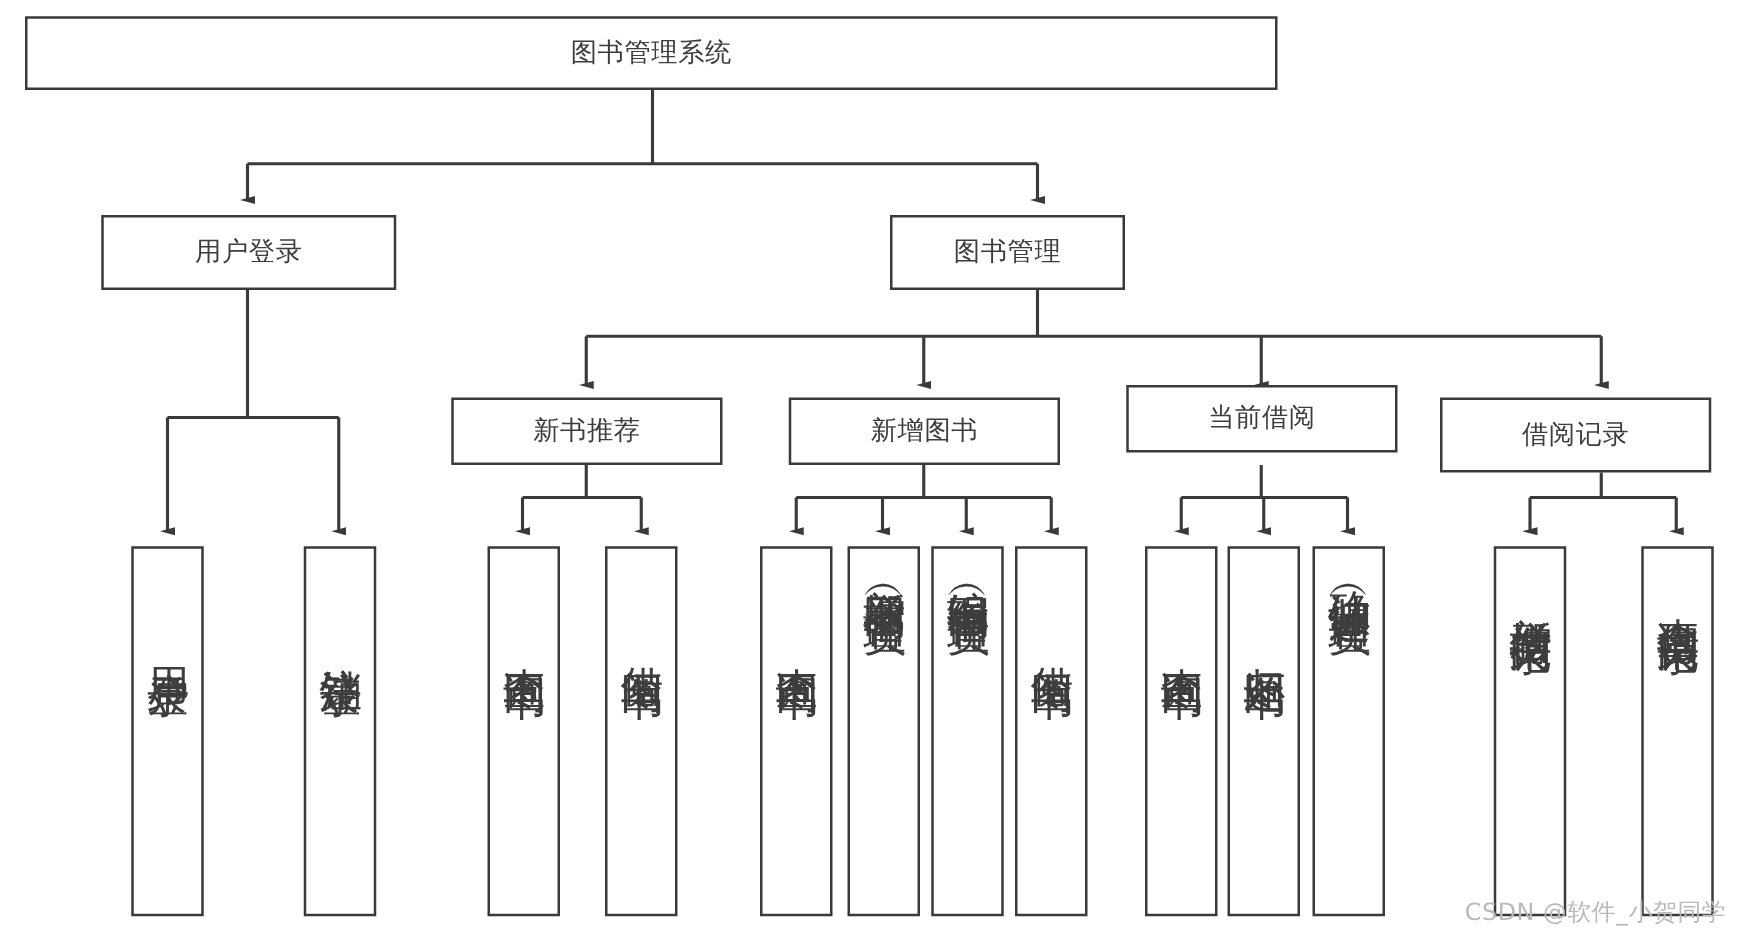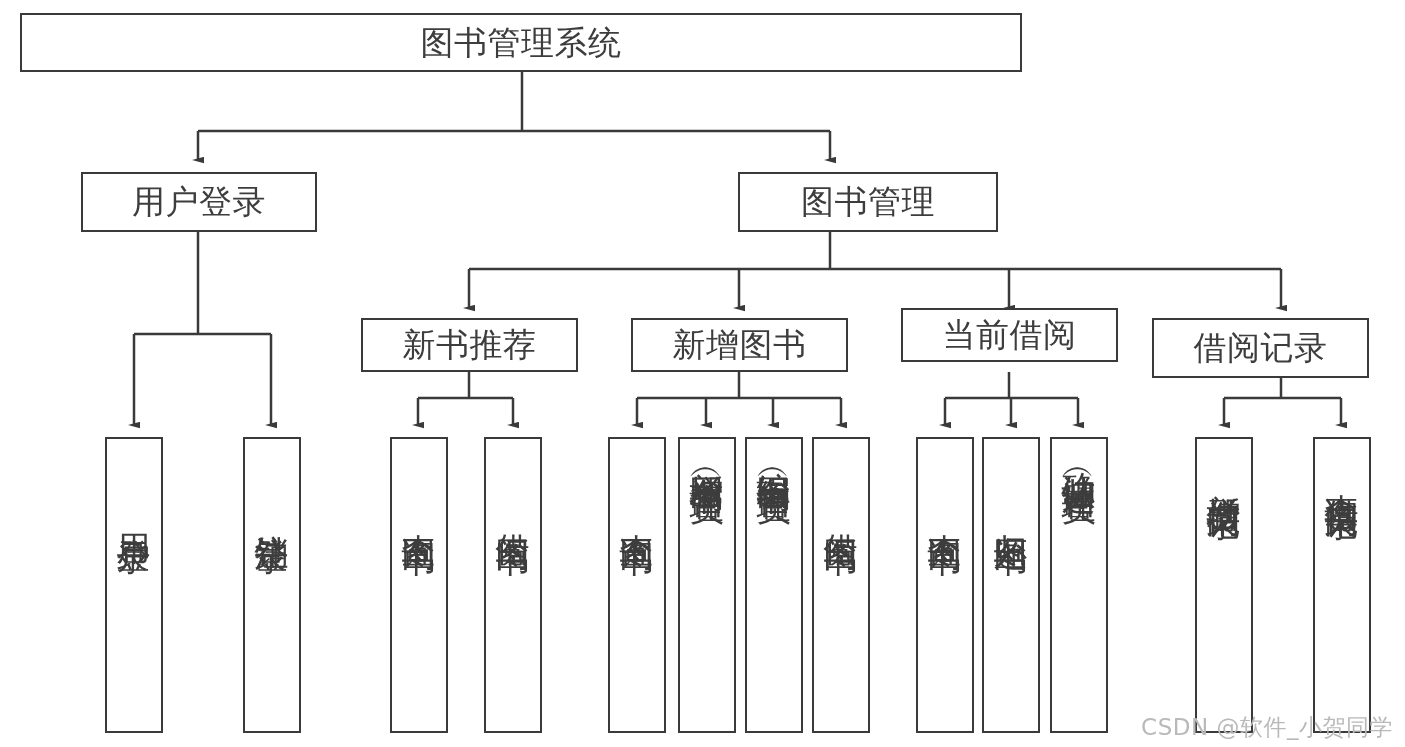--- a/index.html
+++ b/index.html
@@ -33,21 +33,21 @@
     background: #ffffff;
     color: #3d3d3d;
     display: flex;
     align-items: center;
     justify-content: center;
     text-align: center;
     line-height: 1.02;
     letter-spacing: 0.5px;
   }
   .node.horiz {
-    font-size: 33px;
+    font-size: 21px;
   }
   
   .node.vert {
     align-items: flex-start;
     justify-content: center;
     padding-top: 6px;
   }
   .node.vert .vtext {
     writing-mode: vertical-rl;
     text-orientation: upright;
@@ -58,23 +58,23 @@
     display: block;
   }
   .node.vert.mid .vtext {
     margin-top: 62px;
   }
   .node.vert.tall .vtext {
     margin-top: 0px;
   }
   #watermark {
     position: absolute;
-    right: 12px;
+    right: 24px;
     bottom: 4px;
-    font-size: 23px;
+    font-size: 19px;
     color: #b9b9b9;
     letter-spacing: 0.5px;
     white-space: nowrap;
   }
 </style>
 </head>
 <body>
 
 <div id="canvas">
 
@@ -128,21 +128,21 @@
     </g>
   </svg>
 
   <div class="node horiz" style="left:20px; top:13px; width:1002px; height:59px;">
     <span>图书管理系统</span>
   </div>
 
   <div class="node horiz" style="left:81px; top:172px; width:236px; height:60px;">
     <span>用户登录</span>
   </div>
-  <div class="node horiz" style="left:712px; top:172px; width:260px; height:60px;margin-left:26px;">
+  <div class="node horiz" style="left:712px; top:172px; width:188px; height:60px;">
     <span>图书管理</span>
   </div>
 
   <div class="node horiz" style="left:361px; top:318px; width:217px; height:54px;text-align:right;">
     <span>新书推荐</span>
   </div>
   <div class="node horiz" style="left:631px; top:318px; width:217px; height:54px;">
     <span>新增图书</span>
   </div>
   <div class="node horiz" style="left:901px; top:308px; width:217px; height:54px;">

